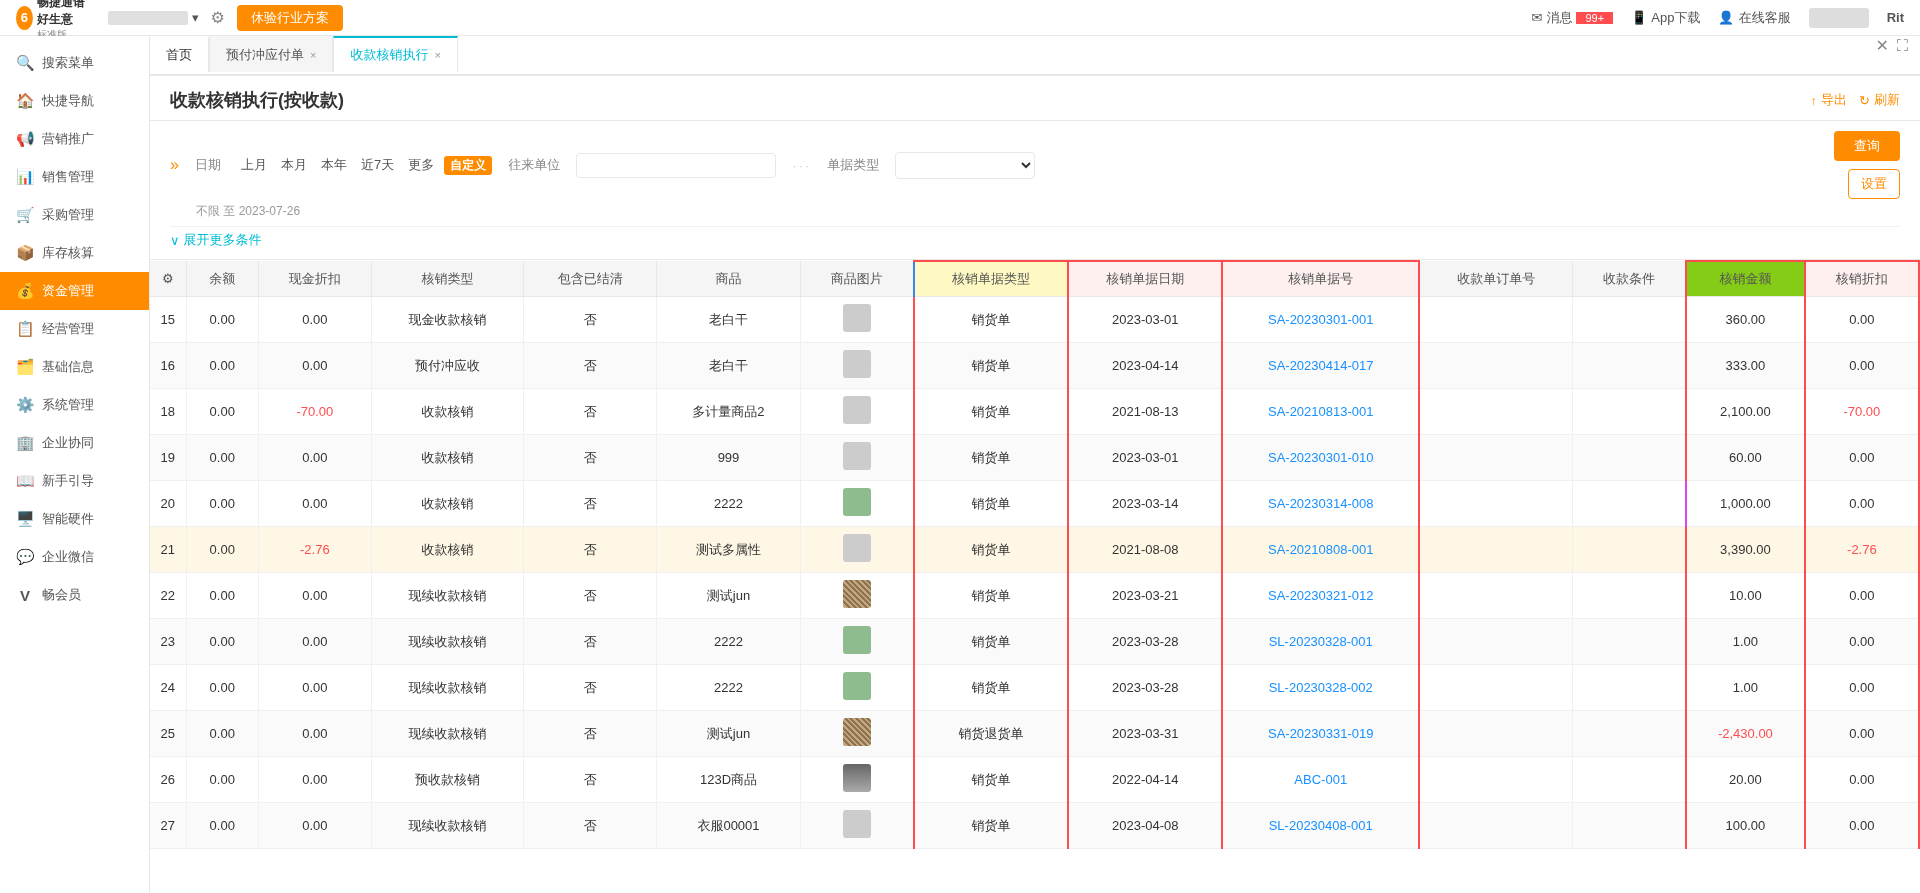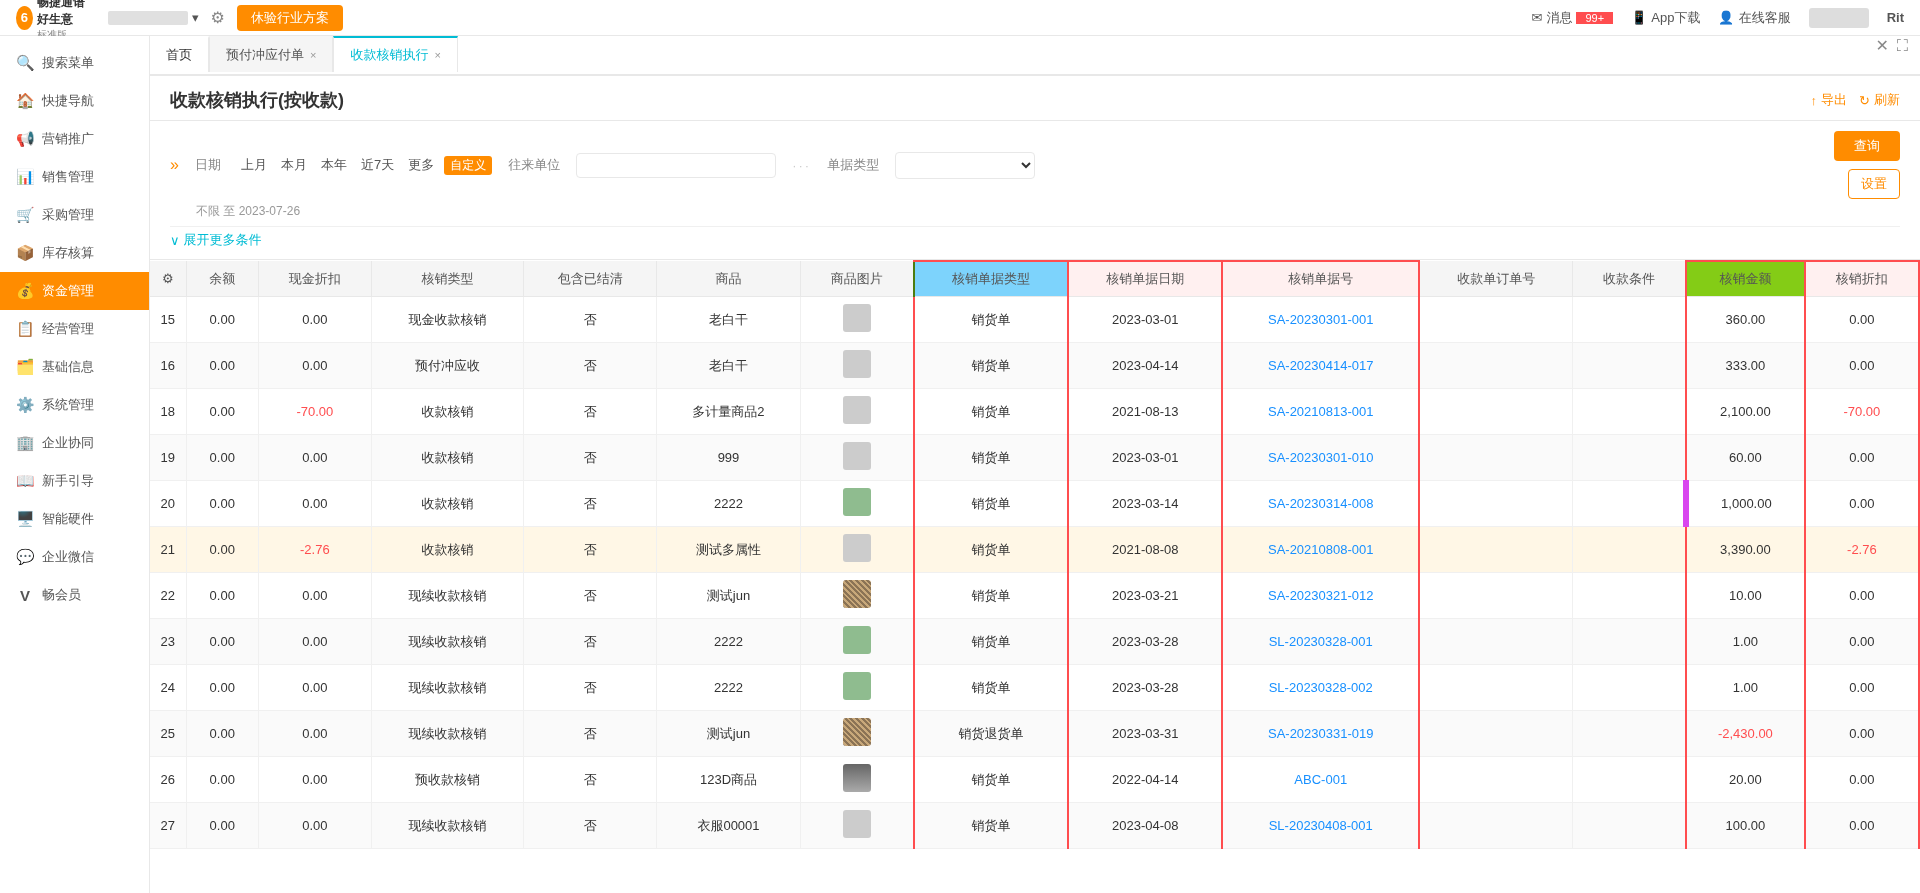--- a/index.html
+++ b/index.html
@@ -44,21 +44,21 @@
     .page-title { font-size: 18px; font-weight: bold; color: #333; }
     .page-header-actions { display: flex; gap: 12px; }
     .header-btn { display: flex; align-items: center; gap: 4px; color: #ff8c00; cursor: pointer; font-size: 13px; }
 
     
     .filter-bar { background: #fff; padding: 10px 20px; border-bottom: 1px solid #e8e8e8; flex-shrink: 0; }
     .filter-row { display: flex; align-items: center; gap: 16px; flex-wrap: wrap; }
     .filter-label { color: #888; font-size: 13px; white-space: nowrap; }
     .filter-date-range { display: flex; align-items: center; gap: 6px; }
     .date-option { color: #555; cursor: pointer; font-size: 13px; padding: 2px 4px; }
-    .date-custom { background: #ff8c00; color: #fff; border-radius: 3px; padding: 1px 6px; font-size: 12px; cursor: pointer; }
+    .date-custom { background: #ff8c00; color: #fff; border-radius: 3px; padding: 1px 6px; font-size: 12px; cursor: pointer; font-weight: bold; }
     .filter-input { border: 1px solid #e8e8e8; border-radius: 4px; padding: 4px 8px; font-size: 13px; min-width: 120px; color: #333; outline: none; }
     .filter-dots { color: #ccc; letter-spacing: 2px; }
     .filter-select { border: 1px solid #e8e8e8; border-radius: 4px; padding: 4px 24px 4px 8px; font-size: 13px; min-width: 140px; color: #333; outline: none; background: #fff; }
     .filter-query-btn { background: #ff8c00; color: #fff; border: none; border-radius: 4px; padding: 6px 20px; cursor: pointer; font-size: 13px; }
     .filter-setting-btn { background: #fff; color: #ff8c00; border: 1px solid #ff8c00; border-radius: 4px; padding: 5px 12px; cursor: pointer; font-size: 13px; margin-top: 4px; }
     .expand-btn { background: none; border: none; color: #00bcd4; cursor: pointer; font-size: 13px; display: flex; align-items: center; gap: 4px; }
     .orange-arrow { color: #ff8c00; font-size: 16px; cursor: pointer; }
 
     
     .table-container { flex: 1; overflow: auto; background: #fff; margin: 0; position: relative; }
@@ -260,21 +260,21 @@
           <tr>
             <th style="width:36px;">
               <span>⚙</span>
             </th>
             <th>余额</th>
             <th>现金折扣</th>
             <th>核销类型</th>
             <th>包含已结清</th>
             <th>商品</th>
             <th>商品图片</th>
-            <th style="border-left:2px solid #4d7c0f; border-right:2px solid #ff4d4f; border-top:2px solid #ff4d4f; background:#7dd3fc;">核销单据类型</th>
+            <th style="border-left:2px solid #3b82f6; border-right:2px solid #ff4d4f; border-top:2px solid #ff4d4f; background:#fef9c3;">核销单据类型</th>
             <th style="border-left:2px solid #ff4d4f; border-right:2px solid #ff4d4f; border-top:2px solid #ff4d4f; background:#fff0f0;">核销单据日期</th>
             <th style="border-left:2px solid #ff4d4f; border-right:2px solid #ff4d4f; border-top:2px solid #ff4d4f; background:#fff0f0;">核销单据号</th>
             <th>收款单订单号</th>
             <th>收款条件</th>
             <th style="border-left:2px solid #ff4d4f; border-right:2px solid #ff4d4f; border-top:2px solid #ff4d4f; background:#84cc16;">核销金额</th>
             <th style="border-left:2px solid #ff4d4f; border-right:2px solid #ff4d4f; border-top:2px solid #ff4d4f; background:#fff0f0;">核销折扣</th>
           </tr>
         </thead>
         <tbody id="table-body">
         <tr>
@@ -347,21 +347,21 @@
       <td class="">0.00</td>
       <td>收款核销</td>
       <td>否</td>
       <td>2222</td>
       <td><span style="display:inline-block;width:28px;height:28px;border-radius:3px;background:#8fbc8f;"></span></td>
       <td style="border-left:2px solid #ff4d4f; border-right:2px solid #ff4d4f;">销货单</td>
       <td style="border-left:2px solid #ff4d4f; border-right:2px solid #ff4d4f;">2023-03-14</td>
       <td style="border-left:2px solid #ff4d4f; border-right:2px solid #ff4d4f;"><a class="td-link">SA-20230314-008</a></td>
       <td></td>
       <td></td>
-      <td class="" style="border-left:6px solid #d946ef; border-right:2px solid #ff4d4f;margin-top:28px;">1,000.00</td>
+      <td class="" style="border-left:2px solid #d946ef; border-right:2px solid #ff4d4f;margin-top:28px;">1,000.00</td>
       <td class="" style="border-left:2px solid #ff4d4f; border-right:2px solid #ff4d4f;">0.00</td>
     </tr>
             <tr class="highlighted">
       <td>21</td>
       <td>0.00</td>
       <td class="td-red">-2.76</td>
       <td>收款核销</td>
       <td>否</td>
       <td>测试多属性</td>
       <td><span style="display:inline-block;width:28px;height:28px;border-radius:3px;background:#ccc;"></span></td>

